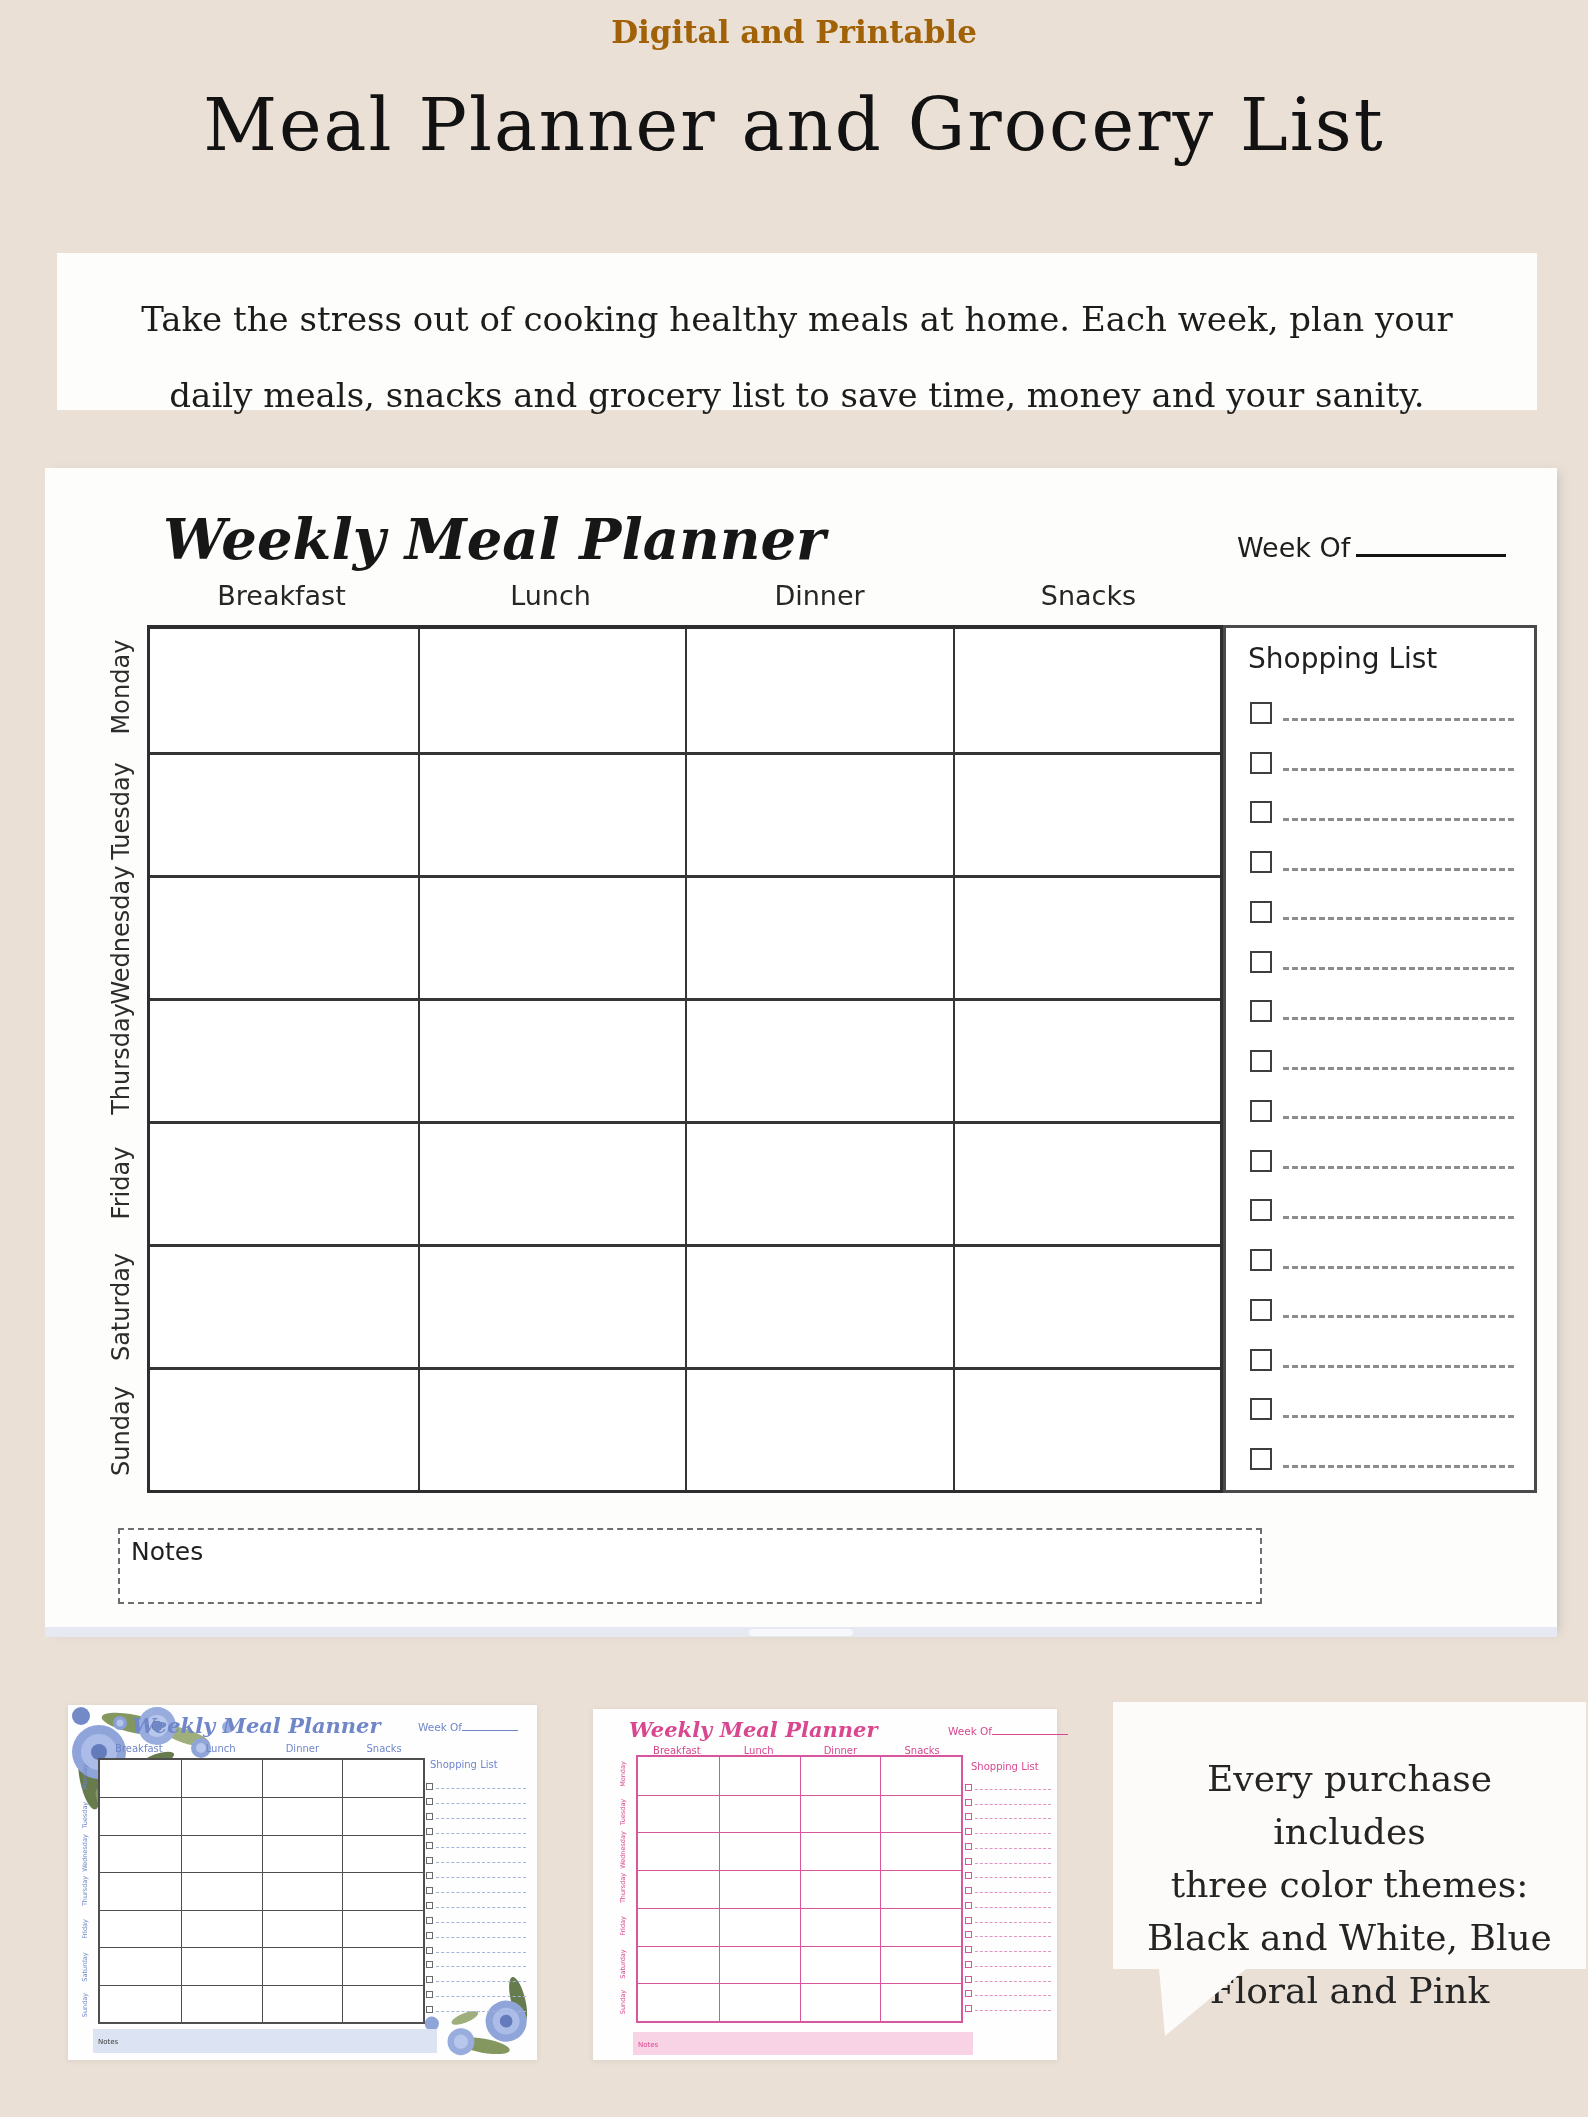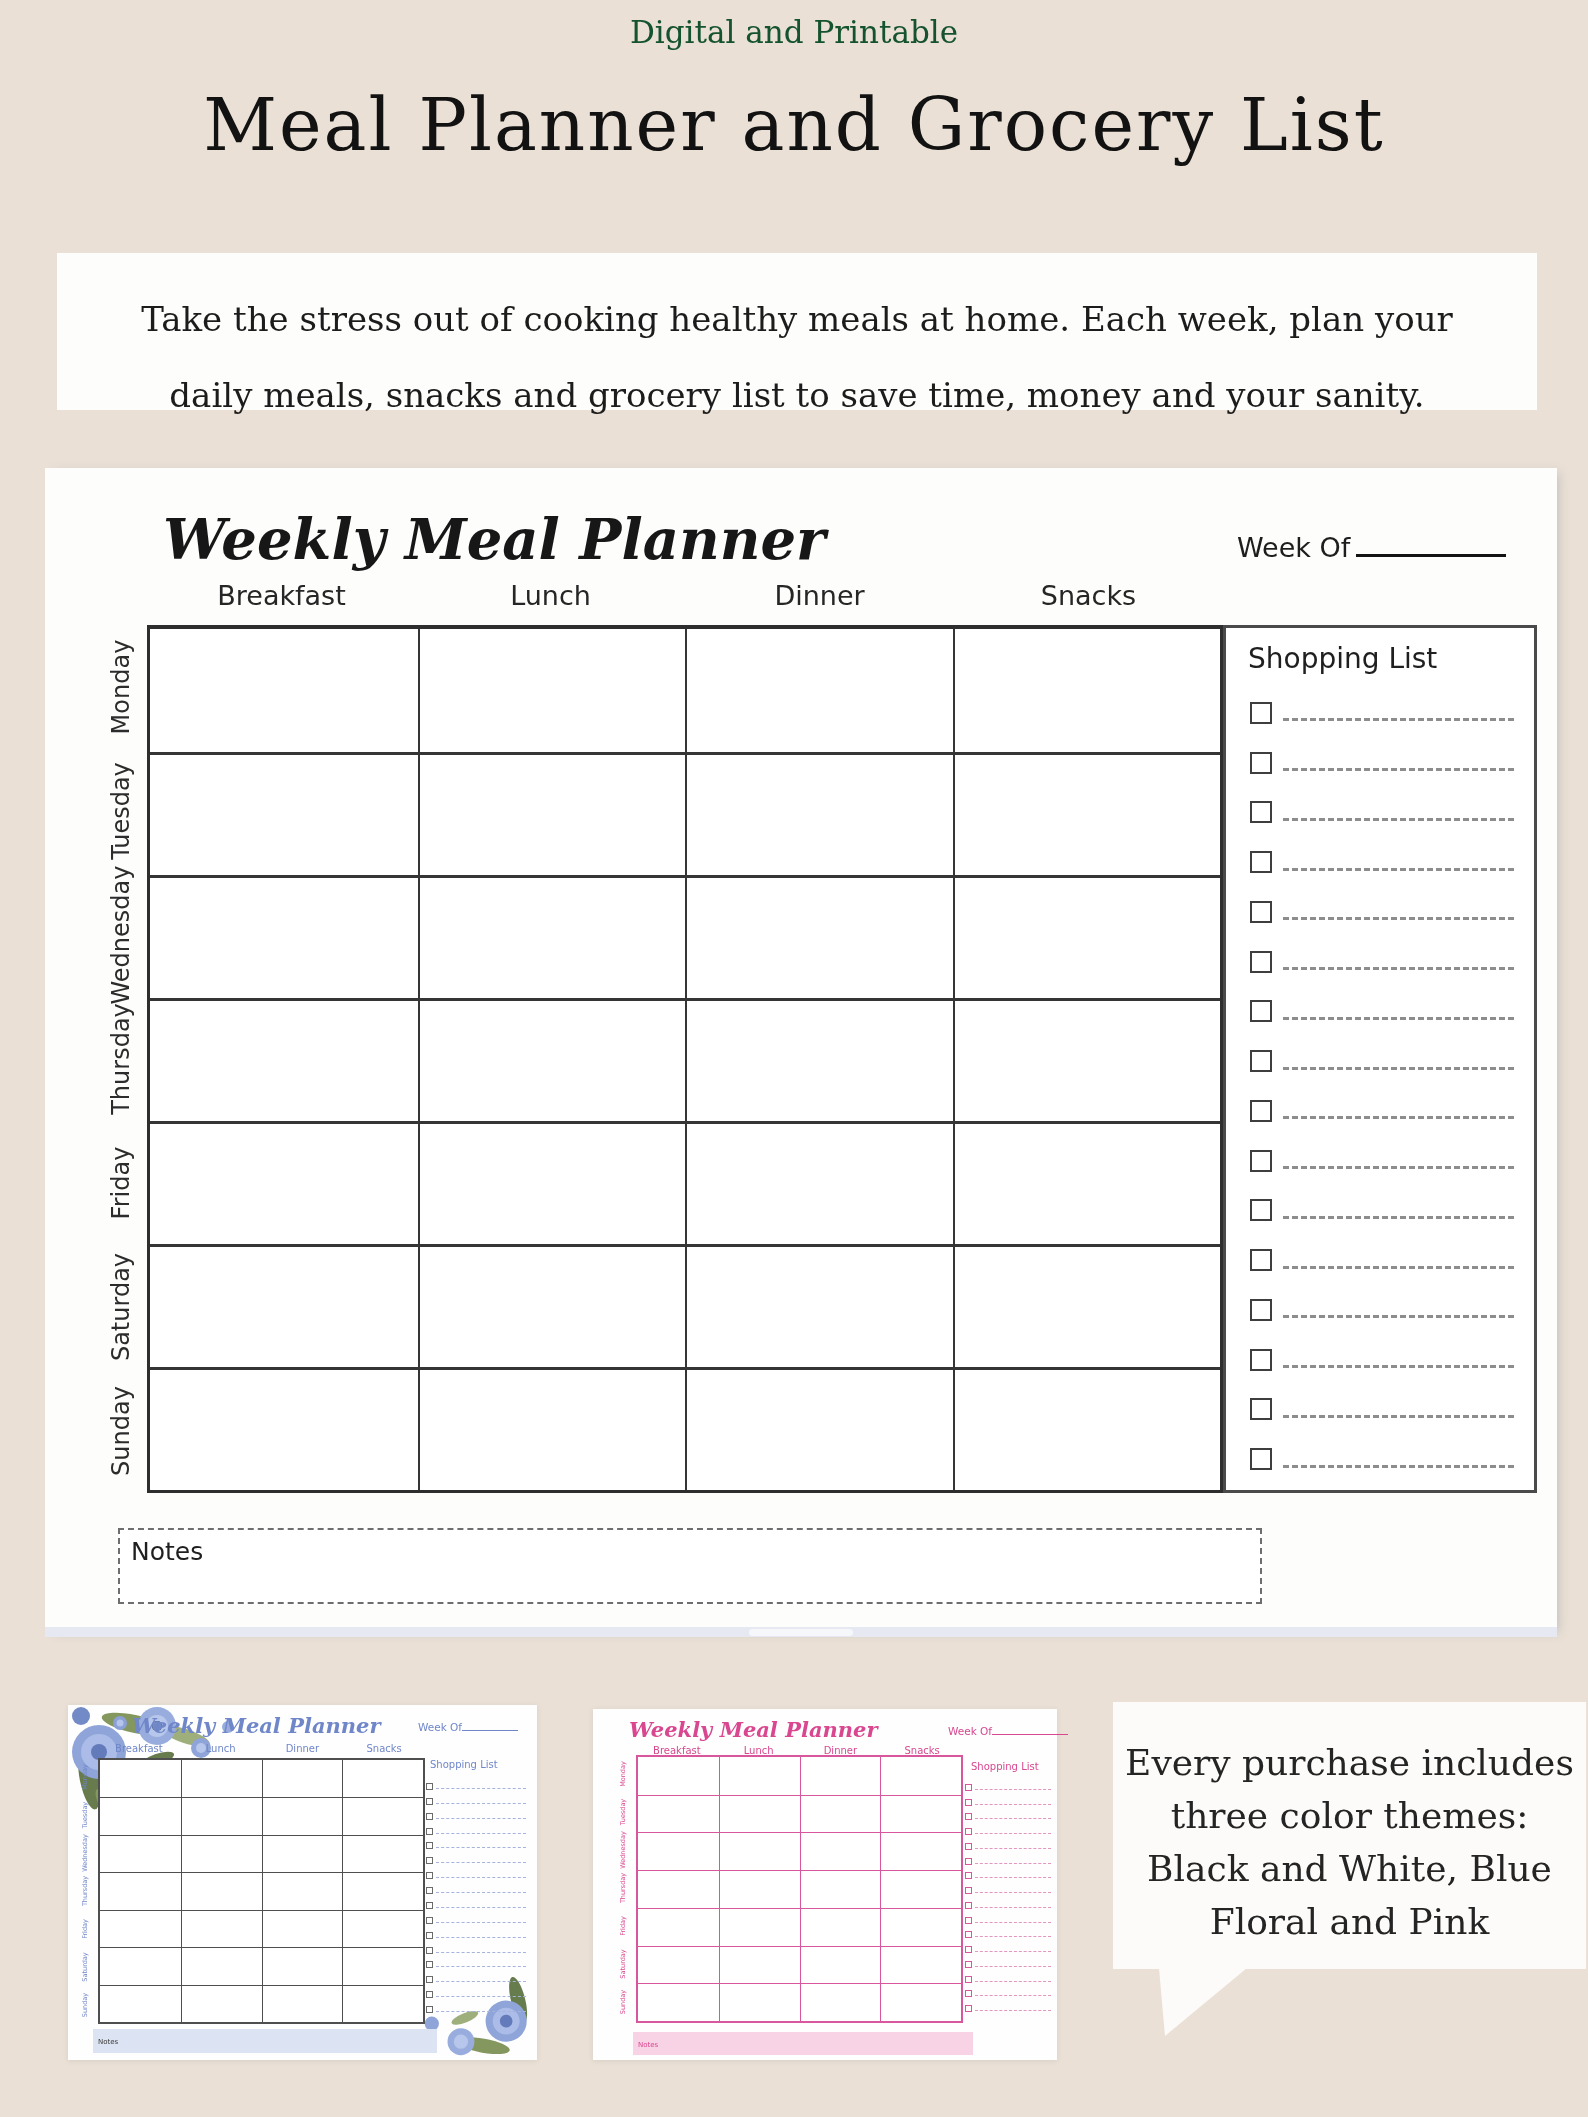--- a/index.html
+++ b/index.html
@@ -7,21 +7,21 @@
     width:1588px;height:2117px;position:relative;overflow:hidden;
     background:#EAE0D5;
     font-family:"DejaVu Sans","Liberation Sans",sans-serif;
     -webkit-font-smoothing:antialiased;
   }
 
   
   .kicker{
     position:absolute;left:0;top:14px;width:100%;text-align:center;
     font-family:"DejaVu Serif","Liberation Serif",serif;
-    font-weight:400;font-size:31px;color:#14532d;
+    font-weight:700;font-size:31px;color:#a16207;
   }
   .big-title{
     position:absolute;left:0;top:83px;width:100%;text-align:center;
     font-family:"DejaVu Serif","Liberation Serif",serif;
     font-weight:400;font-size:72px;color:#121212;letter-spacing:2px;margin:0;
   }
   .desc-box{
     position:absolute;left:57px;top:253px;width:1480px;height:157px;
     background:#FDFDFC;box-sizing:border-box;
   }
@@ -131,21 +131,21 @@
   .p-headers{left:43px;top:36px;width:327px;}
   .p-days{left:17px;top:46px;width:26px;}
   .p-grid{left:43px;top:46px;width:327px;height:268px;}
   .p-shoptitle{left:378px;top:52px;}
   .p-items{left:372px;top:71px;width:86px;height:236px;}
   .p-notes{left:40px;top:323px;width:340px;height:23px;}
 
   
   .callout{position:absolute;left:1113px;top:1702px;width:473px;height:267px;background:#FCFBF9;}
   .callout-text{
-    margin:0;padding-top:34px;text-align:center;white-space:pre-line;
+    margin:16px;padding-top:34px;text-align:center;white-space:pre-line;
     font-family:"DejaVu Serif","Liberation Serif",serif;
     font-size:36px;line-height:53px;color:#242424;
   }
   .callout-tail{position:absolute;left:38px;top:266px;width:100px;height:70px;}
 </style>
 </head>
 <body>
 
 <div class="kicker">Digital and Printable</div>
 <h1 class="big-title">Meal Planner and Grocery List</h1>

